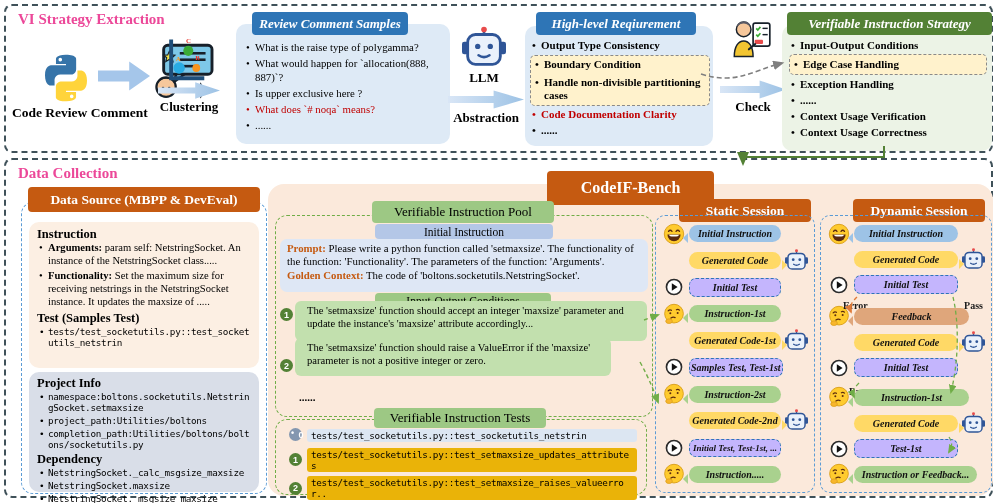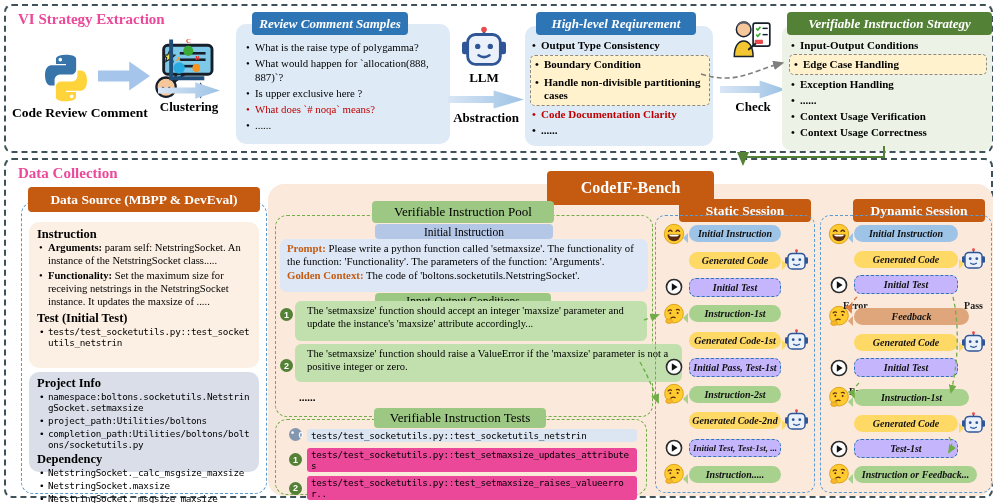--- a/index.html
+++ b/index.html
@@ -46,21 +46,21 @@
   .bub.orangeb.tl::before{border-right-color:#DFA67B}
   .bub.tr::after{content:"";position:absolute;right:-6px;top:8px;border:5px solid transparent;border-right:none}
   .bub.yellow.tr::after{border-left-color:#FFD966}
   .ic22{width:22px;height:22px}
   .ic24{width:25px;height:23px}
   .ic18{width:18px;height:18px}
   .passlbl{position:absolute;font-weight:bold;font-size:10px;color:#1a1a1a}
   .trow{display:flex;align-items:center;gap:5px;margin-bottom:4.5px}
   .trow .txt{flex:1;padding:1px 4px;border-radius:3px}
   .trow .txt.blue{background:#DCE6F2}
-  .trow .txt.grn{background:#ec4899}
+  .trow .txt.grn{background:#eab308}
   .olabel{color:#C55A11;font-weight:bold}
   svg.overlay{position:absolute;left:0;top:0;width:997px;height:503px;pointer-events:none;z-index:40}
 </style>
 </head>
 <body>
 
 <svg width="0" height="0" style="position:absolute">
   <defs>
     <symbol id="s-grin" viewBox="0 0 24 24">
       <circle cx="12" cy="12" r="10.6" fill="#FFCB2E" stroke="#D99E17" stroke-width="1"></circle>
@@ -204,25 +204,25 @@
 
     <div class="dashblue" style="left:15px;top:42px;width:246px;height:292px"></div>
     <div class="hdr orange" style="left:22px;top:27px;width:232px;height:25px">Data Source (MBPP &amp; DevEval)</div>
 
     <div class="panel" style="left:23px;top:62px;width:230px;height:146px;background:#FCEFE3;padding:5px 8px">
       <div style="font-weight:bold;font-size:12.5px">Instruction</div>
       <div style="font-size:10.6px;line-height:1.22">
         <div class="b"><span class="bold">Arguments:</span><span> param self: NetstringSocket. An instance of the NetstringSocket class.....</span></div>
         <div class="b"><span class="bold">Functionality:</span><span> Set the maximum size for receiving netstrings in the NetstringSocket instance. It updates the maxsize of .....</span></div>
       </div>
-      <div style="font-weight:bold;font-size:12.5px;margin-top:1px">Test (Initial Test)</div>
+      <div style="font-weight:bold;font-size:12.5px;margin-top:1px">Test (Samples Test)</div>
       <div class="b mono">tests/test_socketutils.py::test_socketutils_netstrin</div>
     </div>
 
-    <div class="panel" style="left:23px;top:212px;width:230px;height:100px;background:#D9DEE8;padding:4px 8px">
+    <div class="panel" style="left:23px;top:212px;width:230px;height:120px;background:#D9DEE8;padding:4px 8px">
       <div style="font-weight:bold;font-size:12.5px">Project Info</div>
       <div class="b mono">namespace:boltons.socketutils.NetstringSocket.setmaxsize</div>
       <div class="b mono">project_path:Utilities/boltons</div>
       <div class="b mono">completion_path:Utilities/boltons/boltons/socketutils.py</div>
       <div style="font-weight:bold;font-size:12.5px">Dependency</div>
       <div class="b mono">NetstringSocket._calc_msgsize_maxsize</div>
       <div class="b mono">NetstringSocket.maxsize</div>
       <div class="b mono">NetstringSocket._msgsize_maxsize</div>
     </div>
 
@@ -233,21 +233,21 @@
     <div class="subhdr green" style="left:366px;top:41px;width:182px;height:22px;font-size:13px">Verifiable Instruction Pool</div>
     <div class="subhdr lav" style="left:369px;top:64px;width:178px;height:15px">Initial Instruction</div>
     <div class="panel" style="left:274px;top:79px;width:368px;height:53px;background:#DEE7F5;border-radius:7px;padding:3px 7px;font-size:10.8px;line-height:1.25">
       <div><span class="olabel">Prompt:</span><span> Please write a python function called 'setmaxsize'. The functionality of the function: 'Functionality'. The parameters of the function: 'Arguments'.</span></div>
       <div><span class="olabel">Golden Context:</span><span> The code of 'boltons.socketutils.NetstringSocket'.</span></div>
     </div>
     <div class="subhdr green" style="left:369px;top:133px;width:176px;height:15px;font-size:11.5px">Input-Output Conditions</div>
     <div class="cbox" style="left:289px;top:141px;width:352px;height:40px">The 'setmaxsize' function should accept an integer 'maxsize' parameter and update the instance's 'maxsize' attribute accordingly...</div>
     <div class="abs num g" style="left:274px;top:148px">1</div>
     <div class="subhdr green" style="left:371px;top:184px;width:172px;height:15px;font-size:11.5px">Exception Handling</div>
-    <div class="cbox" style="left:289px;top:184px;width:387px;height:38px">The 'setmaxsize' function should raise a ValueError if the 'maxsize' parameter is not a positive integer or zero.</div>
+    <div class="cbox" style="left:289px;top:178px;width:316px;height:38px">The 'setmaxsize' function should raise a ValueError if the 'maxsize' parameter is not a positive integer or zero.</div>
     <div class="abs num g" style="left:274px;top:199px">2</div>
     <div class="abs" style="left:293px;top:231px;font-weight:bold;font-size:11px">......</div>
 
     <div class="dashgreen" style="left:269px;top:259px;width:372px;height:76px"></div>
     <div class="subhdr green" style="left:368px;top:248px;width:172px;height:20px;font-size:13px">Verifiable Instruction Tests</div>
     <div class="abs" style="left:283px;top:268px;width:348px">
       <div class="trow">
         <span class="num b">0</span>
         <span class="txt blue mono">tests/test_socketutils.py::test_socketutils_netstrin</span>
       </div>
@@ -308,21 +308,21 @@
               <use href="#s-robot"></use>
             </svg>
           </span>
         </div>
       <div class="srow">
           <span class="gut">
             <svg class="ic18">
               <use href="#s-play"></use>
             </svg>
           </span>
-          <span class="bub test">Initial Pass, Test-1st</span>
+          <span class="bub test">Samples Test, Test-1st</span>
           <span class="gut"></span>
         </div>
       <div class="srow">
           <span class="gut">
             <svg class="ic22">
               <use href="#s-think"></use>
             </svg>
           </span>
           <span class="bub green tl">Instruction-2st</span>
           <span class="gut"></span>

